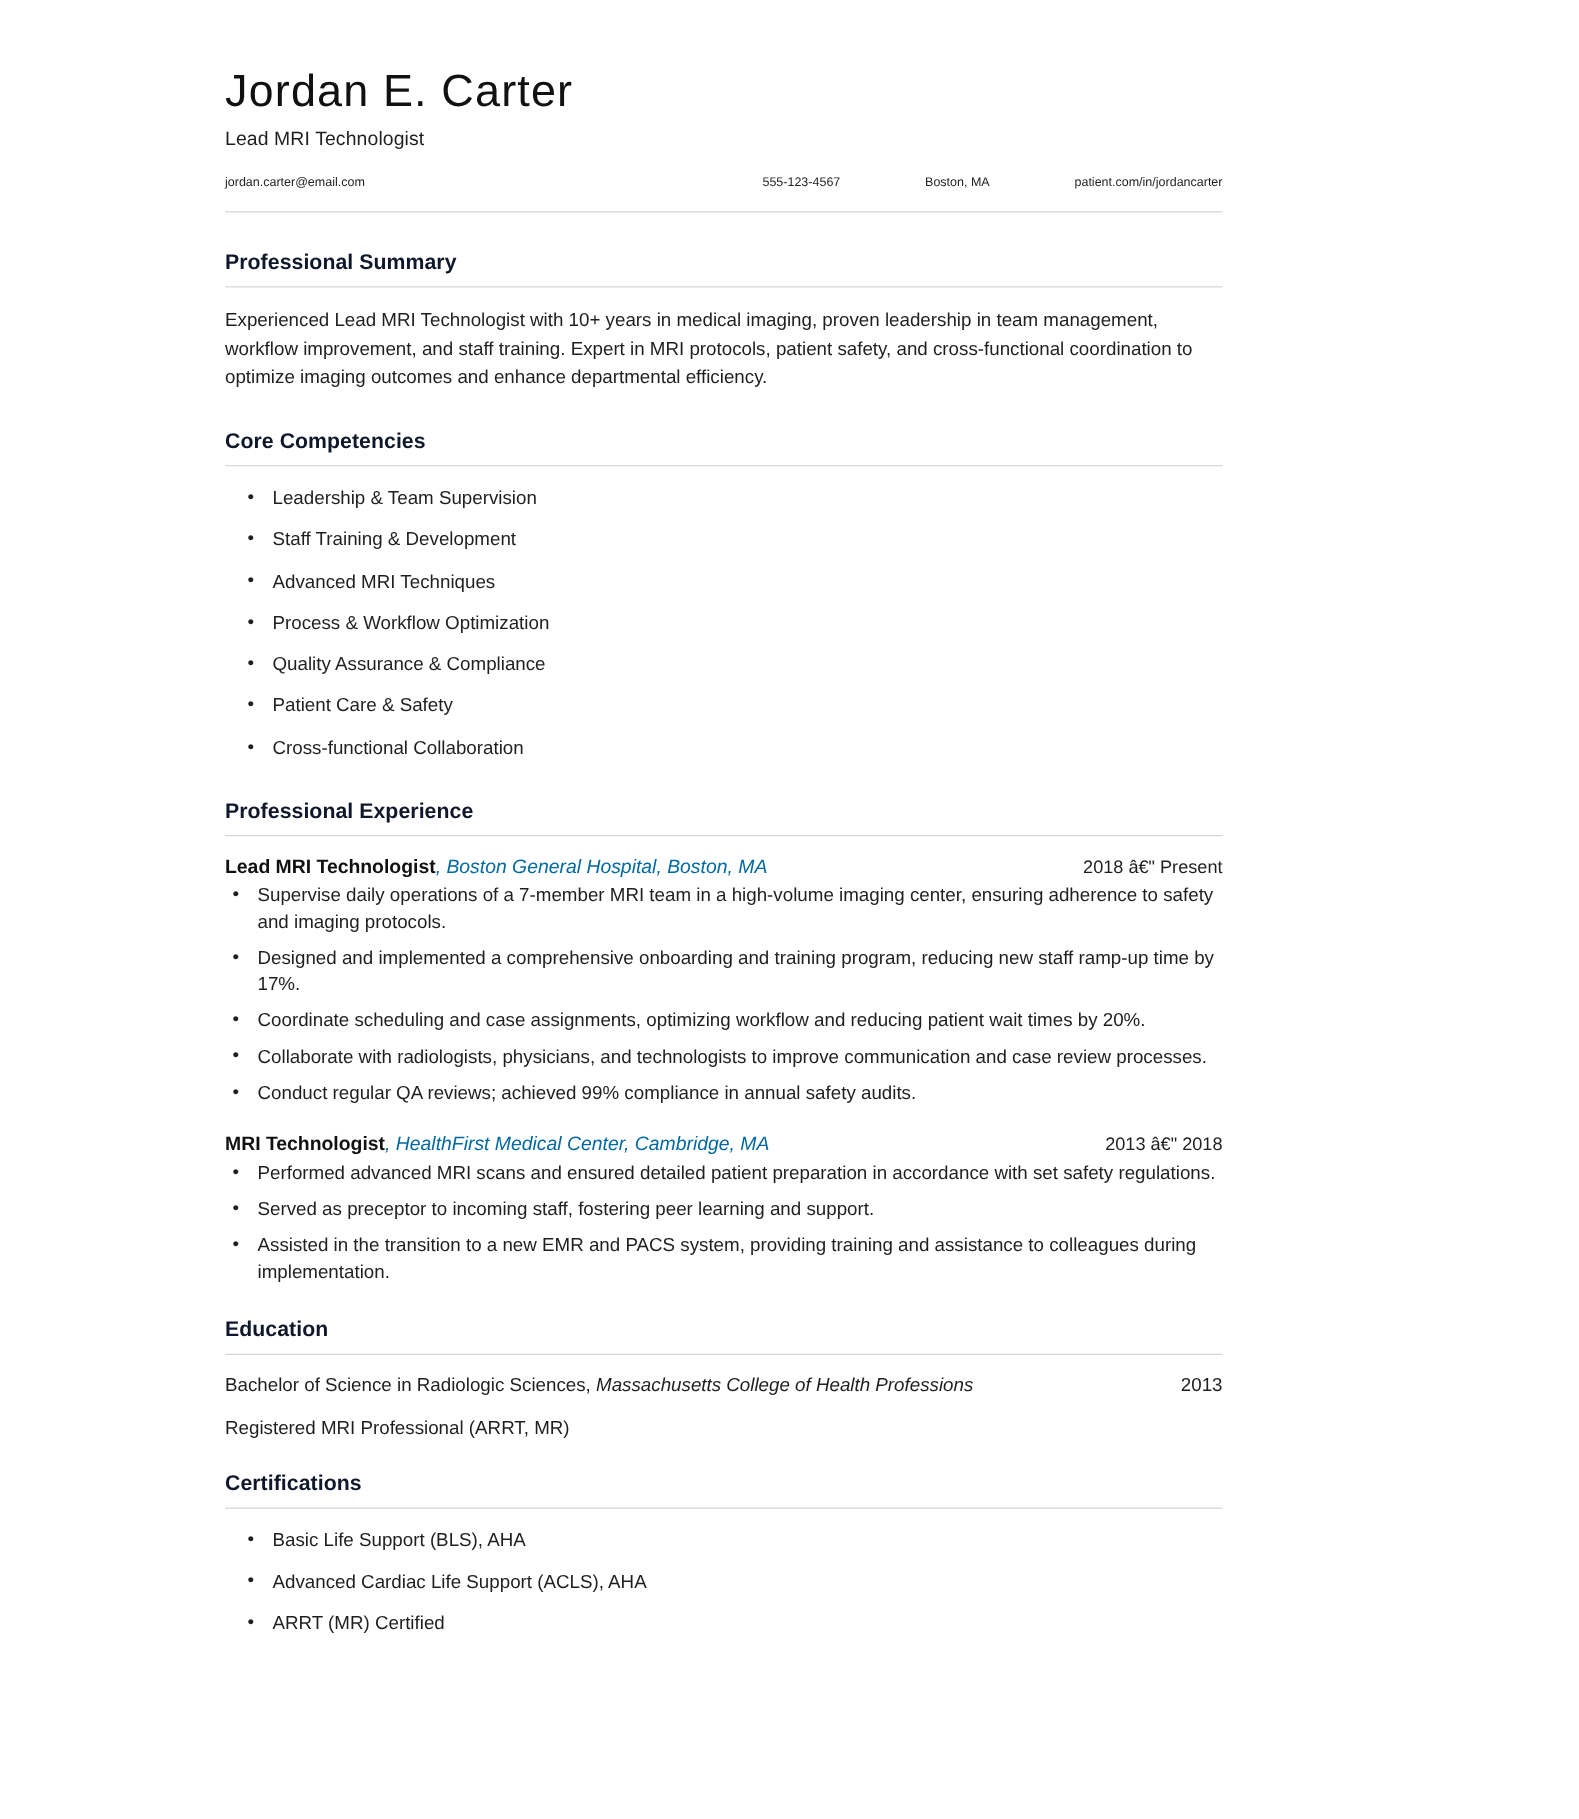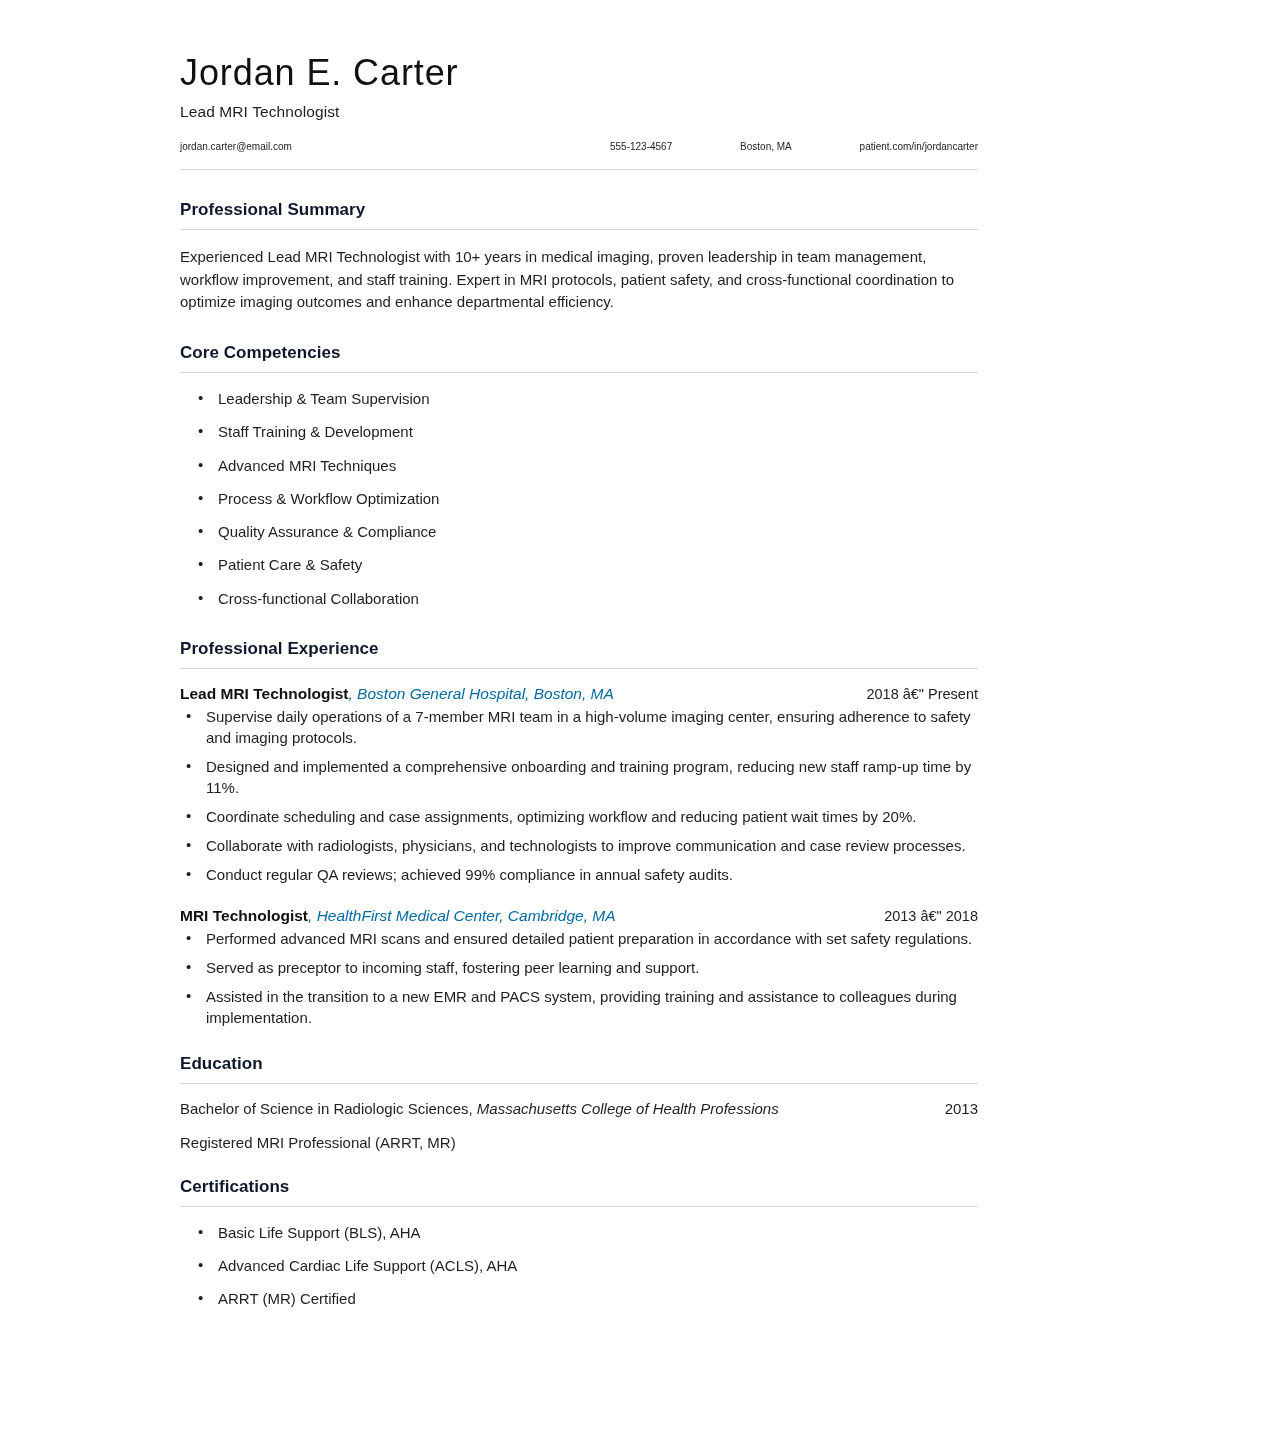--- a/index.html
+++ b/index.html
@@ -206,21 +206,21 @@
 
       <div class="job">
         <div class="job-header">
           <div class="job-headline">
             <span class="job-role">Lead MRI Technologist</span><span class="job-org">, Boston General Hospital, Boston, MA</span>
           </div>
           <div class="job-dates">2018 â€" Present</div>
         </div>
         <ul class="job-bullets">
           <li>Supervise daily operations of a 7-member MRI team in a high-volume imaging center, ensuring adherence to safety and imaging protocols.</li>
-          <li>Designed and implemented a comprehensive onboarding and training program, reducing new staff ramp-up time by 11%.</li>
+          <li>Designed and implemented a comprehensive onboarding and training program, reducing new staff ramp-up time by 17%.</li>
           <li>Coordinate scheduling and case assignments, optimizing workflow and reducing patient wait times by 20%.</li>
           <li>Collaborate with radiologists, physicians, and technologists to improve communication and case review processes.</li>
           <li>Conduct regular QA reviews; achieved 99% compliance in annual safety audits.</li>
         </ul>
       </div>
 
       <div class="job">
         <div class="job-header">
           <div class="job-headline">
             <span class="job-role">MRI Technologist</span><span class="job-org">, HealthFirst Medical Center, Cambridge, MA</span>

